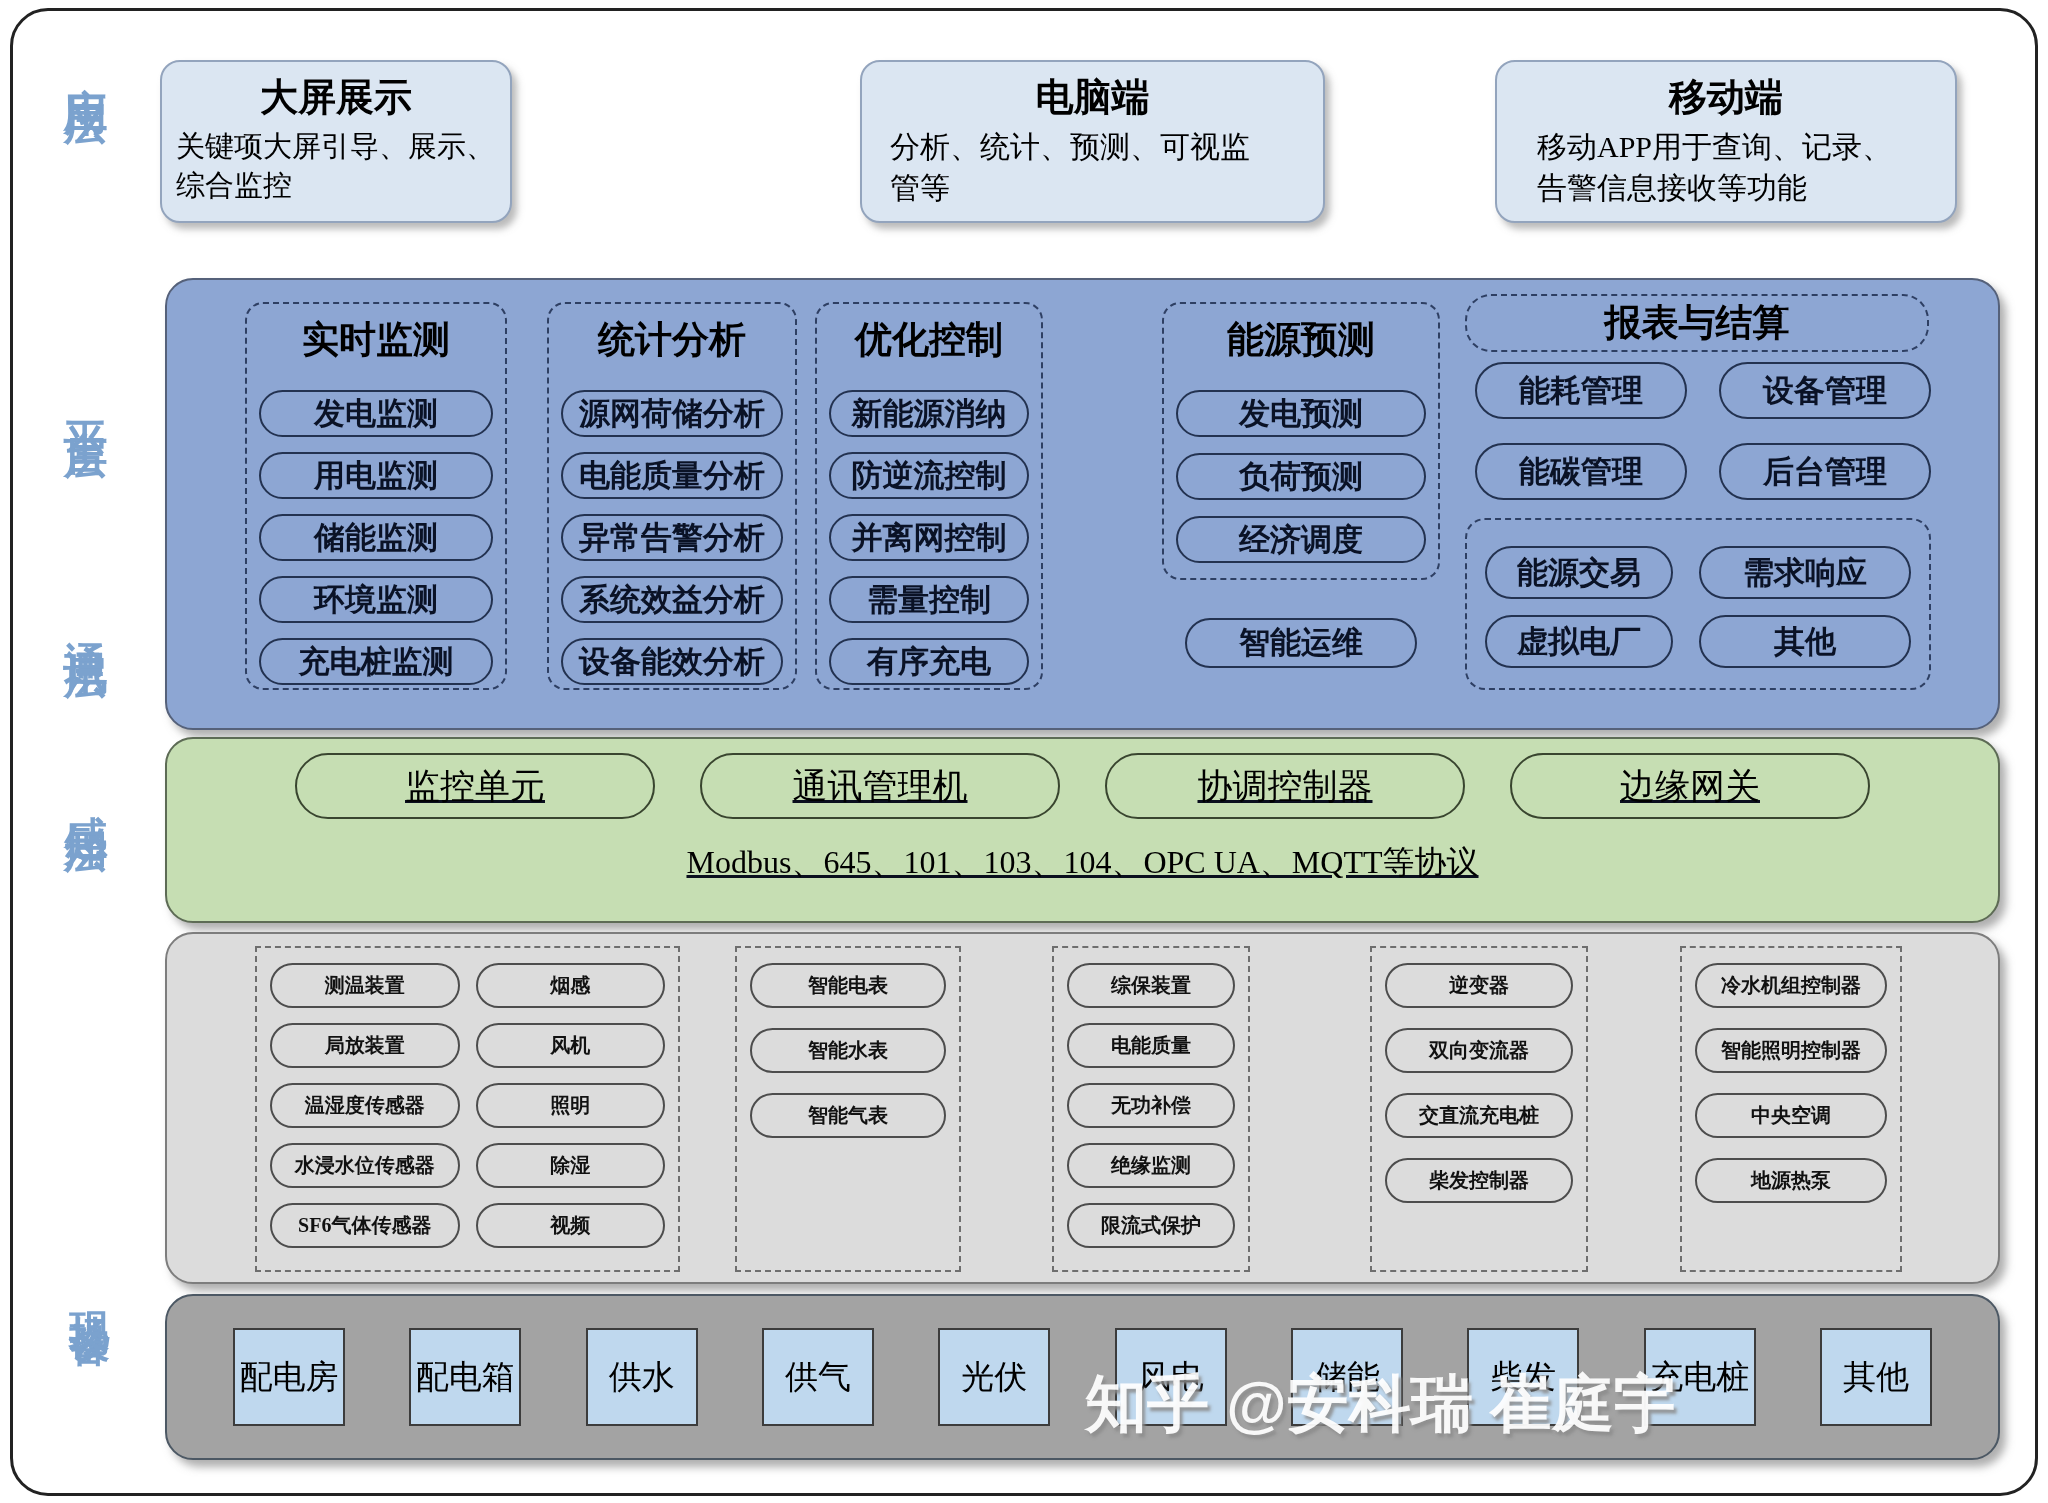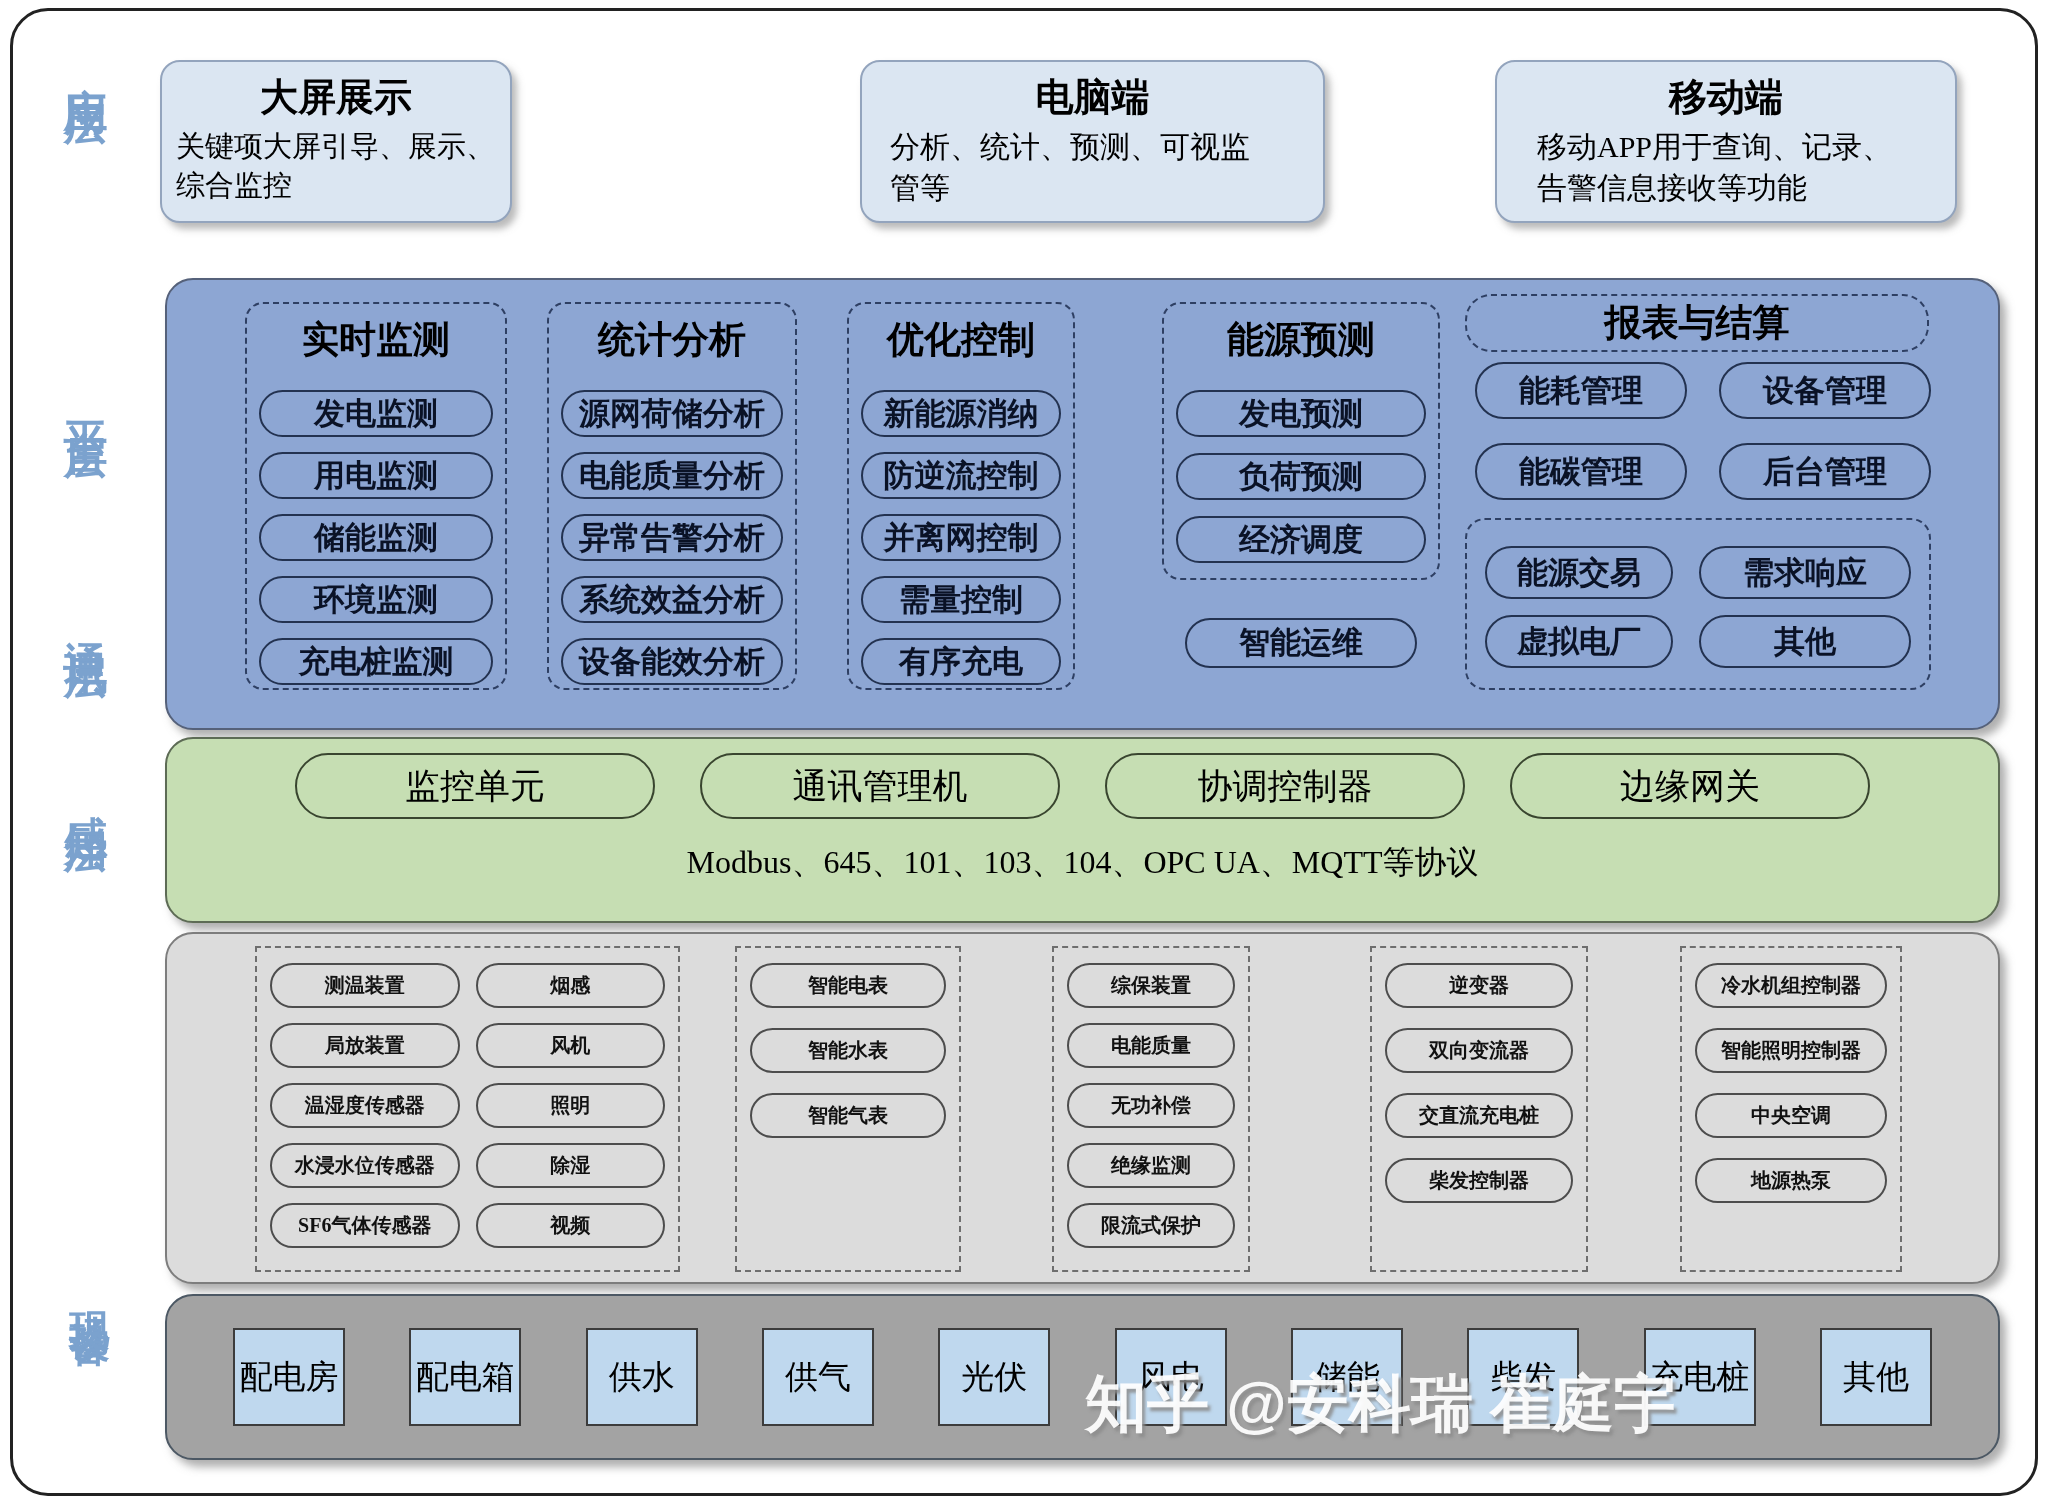--- a/index.html
+++ b/index.html
@@ -29,21 +29,21 @@
   }
   .app-title { font-size:38px; font-weight:bold; text-align:center; margin-top:10px; color:#000; }
   .app-desc  { font-size:30px; line-height:1.35; margin-top:4px; padding:0 28px; color:#000; }
 
   
   .bigbox {
     position:absolute; left:165px; width:1835px; box-sizing:border-box;
     border-radius:28px; box-shadow:6px 7px 8px rgba(110,110,110,.55);
   }
   .platform-box { top:278px; height:452px; background:#8da6d3; border:2px solid #55617a; }
-  .comm-box     { top:737px; height:186px; background:#c6deb3; border:2px solid #5d6b55; }
+  .comm-box     { top:737px; height:186px; background:#c6deb3; border:2px solid #5d6b55;text-decoration:underline; }
   .sense-box    { top:932px; height:352px; background:#dcdcdc; border:2px solid #7d7d7d; }
   .field-box    { top:1294px; height:166px; background:#a3a3a3; border:2px solid #4c5864;
                   display:flex; align-items:center; justify-content:space-between; padding:0 66px; }
 
   
   .pgroup {
     position:absolute; box-sizing:border-box;
     border:2px dashed #2e3f63; border-radius:18px; padding-top:8px;
   }
   .pg-title { font-size:37px; font-weight:bold; text-align:center; color:#000;
@@ -145,21 +145,21 @@
 
   <div class="pgroup" style="left:380px;top:22px;width:250px;height:388px">
     <div class="pg-title">统计分析</div>
     <div class="pill">源网荷储分析</div>
     <div class="pill">电能质量分析</div>
     <div class="pill">异常告警分析</div>
     <div class="pill">系统效益分析</div>
     <div class="pill">设备能效分析</div>
   </div>
 
-  <div class="pgroup" style="left:680px;top:22px;width:228px;height:388px">
+  <div class="pgroup" style="left:648px;top:22px;width:228px;height:388px">
     <div class="pg-title">优化控制</div>
     <div class="pill">新能源消纳</div>
     <div class="pill">防逆流控制</div>
     <div class="pill">并离网控制</div>
     <div class="pill">需量控制</div>
     <div class="pill">有序充电</div>
   </div>
 
   <div class="pgroup short" style="left:995px;top:22px;width:278px;height:278px">
     <div class="pg-title">能源预测</div>

